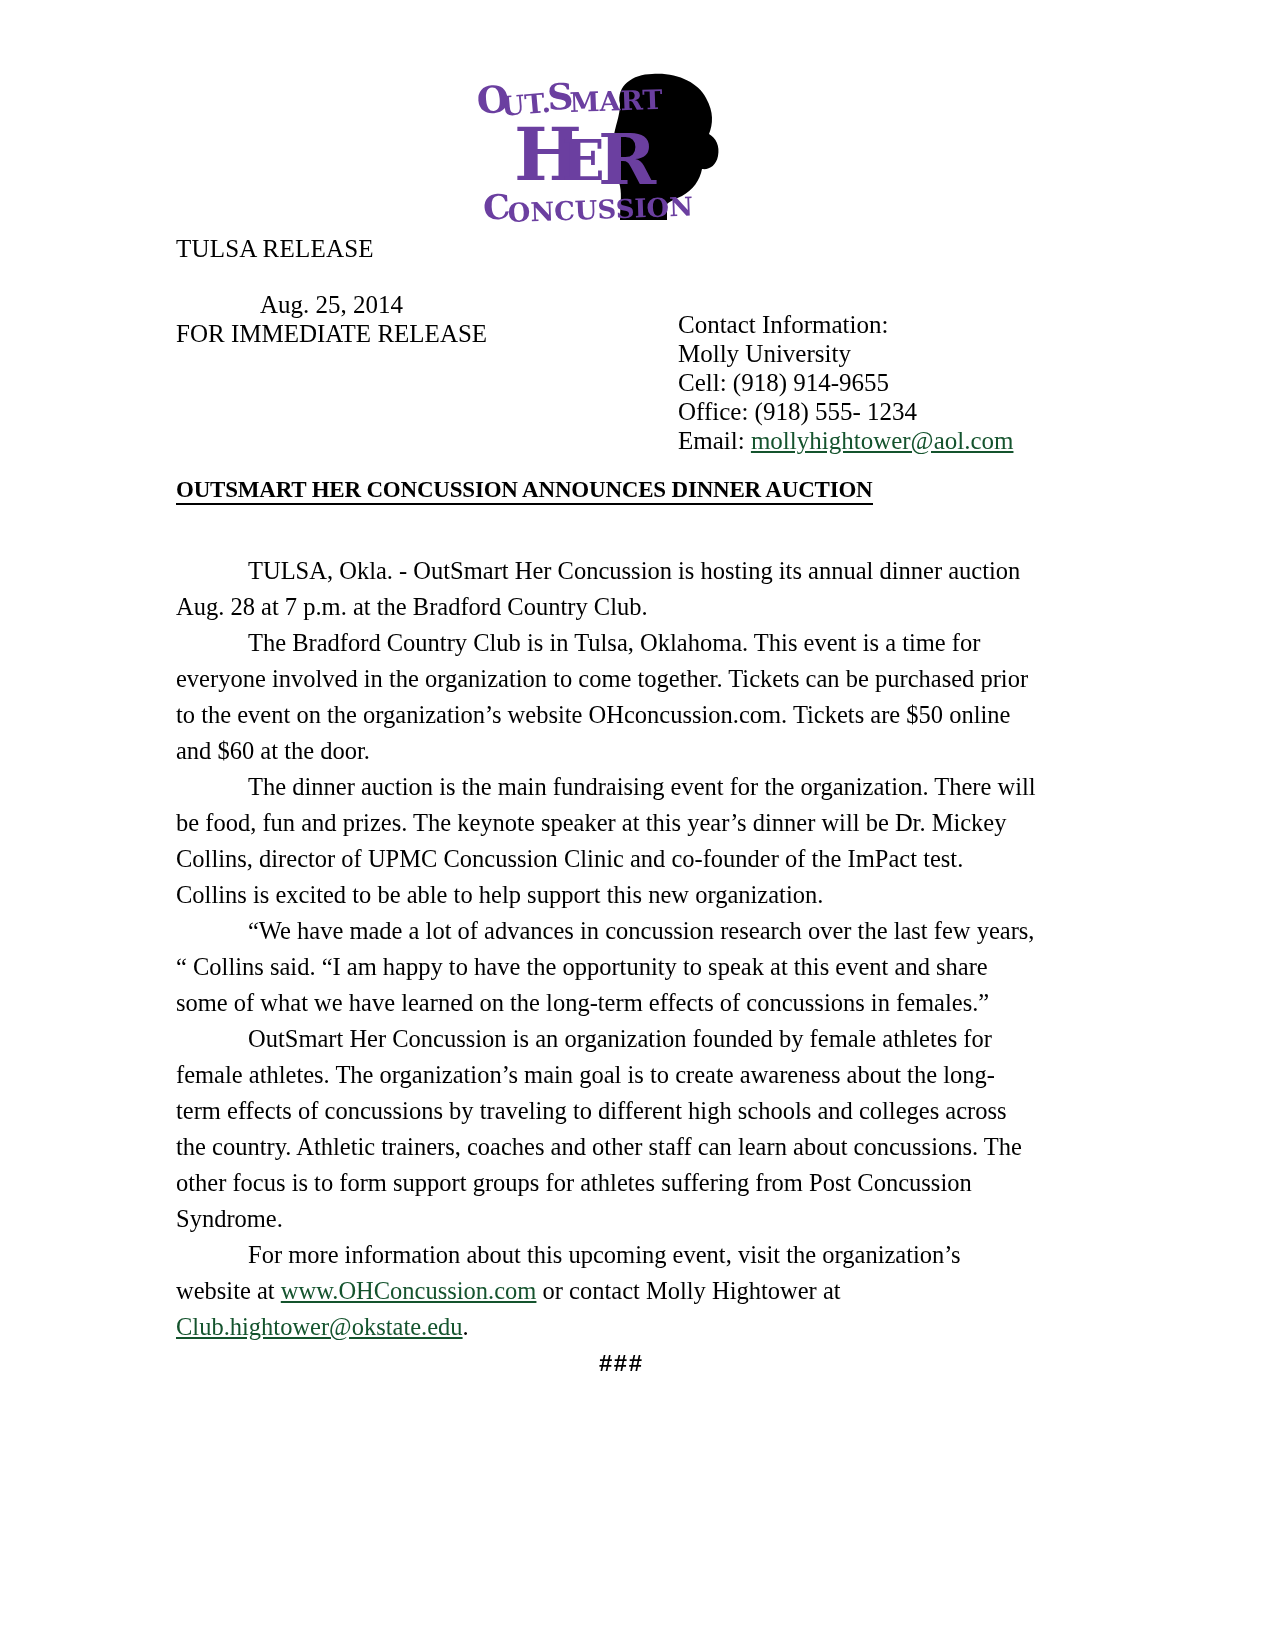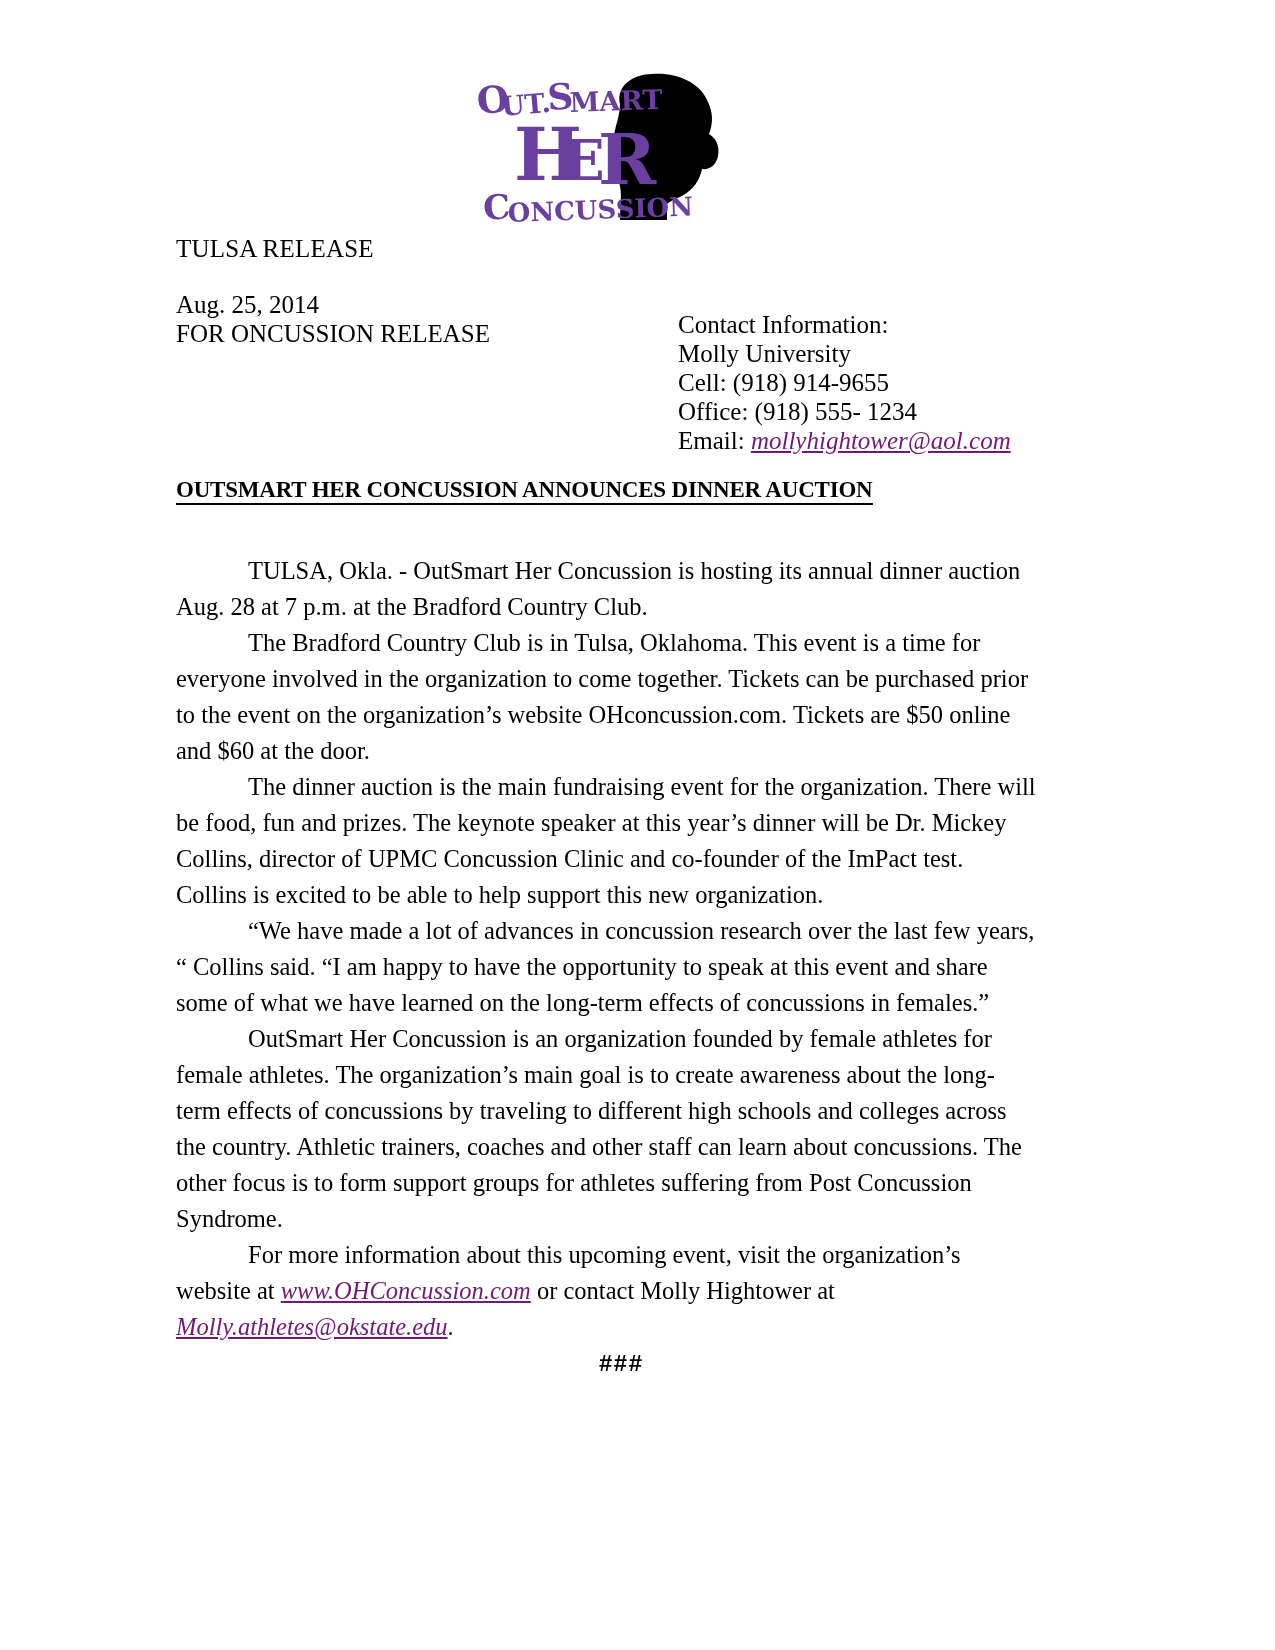--- a/index.html
+++ b/index.html
@@ -54,35 +54,34 @@
     position: relative;
     min-height: 150px;
   }
   .head-left {
     position: absolute;
     left: 0;
     top: 0;
     font-size: 25px;
     line-height: 29px;
   }
-  .head-left div { white-space: nowrap; }
+  .head-left div { white-space: nowrap; text-align: center; }
 
   .head-right {
     position: absolute;
     left: 502px;
     top: 20px;
     font-size: 25px;
     line-height: 29px;
   }
   .head-right div { white-space: nowrap; }
 
   .link {
-    color: #701a75;
+    color: #14532d;
     text-decoration: underline;
-    font-style: italic;
   }
 
   .headline {
     font-weight: bold;
     font-size: 23px;
     line-height: 30px;
     margin-top: 35px;
     letter-spacing: -0.2px;
   }
   .headline span {
@@ -141,37 +140,37 @@
 
   <div class="content">
 
     <div class="line-news">TULSA RELEASE</div>
 
     <div class="spacer-1"></div>
 
     <div class="head-row">
       <div class="head-left">
         <div>Aug. 25, 2014</div>
-        <div>FOR ONCUSSION RELEASE</div>
+        <div>FOR IMMEDIATE RELEASE</div>
       </div>
       <div class="head-right">
         <div>Contact Information:</div>
         <div>Molly University</div>
         <div>Cell: (918) 914-9655</div>
         <div>Office: (918) 555- 1234</div>
         <div><span>Email: </span><a class="link" href="#">mollyhightower@aol.com</a></div>
       </div>
     </div>
 
     <div class="headline"><span>OUTSMART HER CONCUSSION ANNOUNCES DINNER AUCTION</span></div>
 
     <div class="body-block">
       <p>TULSA, Okla. - OutSmart Her Concussion is hosting its annual dinner auction Aug. 28 at 7 p.m. at the Bradford Country Club.</p>
       <p>The Bradford Country Club is in Tulsa, Oklahoma. This event is a time for everyone involved in the organization to come together. Tickets can be purchased prior to the event on the organization’s website OHconcussion.com. Tickets are $50 online and $60 at the door.</p>
       <p>The dinner auction is the main fundraising event for the organization. There will be food, fun and prizes. The keynote speaker at this year’s dinner will be Dr. Mickey Collins, director of UPMC Concussion Clinic and co-founder of the ImPact test. Collins is excited to be able to help support this new organization.</p>
       <p>“We have made a lot of advances in concussion research over the last few years, “ Collins said. “I am happy to have the opportunity to speak at this event and share some of what we have learned on the long-term effects of concussions in females.”</p>
       <p>OutSmart Her Concussion is an organization founded by female athletes for female athletes. The organization’s main goal is to create awareness about the long-term effects of concussions by traveling to different high schools and colleges across the country. Athletic trainers, coaches and other staff can learn about concussions. The other focus is to form support groups for athletes suffering from Post Concussion Syndrome.</p>
-      <p><span>For more information about this upcoming event, visit the organization’s website at </span><a class="link" href="#">www.OHConcussion.com</a><span> or contact Molly Hightower at </span><a class="link" href="#">Molly.athletes@okstate.edu</a><span>.</span></p>
+      <p><span>For more information about this upcoming event, visit the organization’s website at </span><a class="link" href="#">www.OHConcussion.com</a><span> or contact Molly Hightower at </span><a class="link" href="#">Club.hightower@okstate.edu</a><span>.</span></p>
       <div class="hash">###</div>
     </div>
 
   </div>
 </div>
 
 </body></html>

